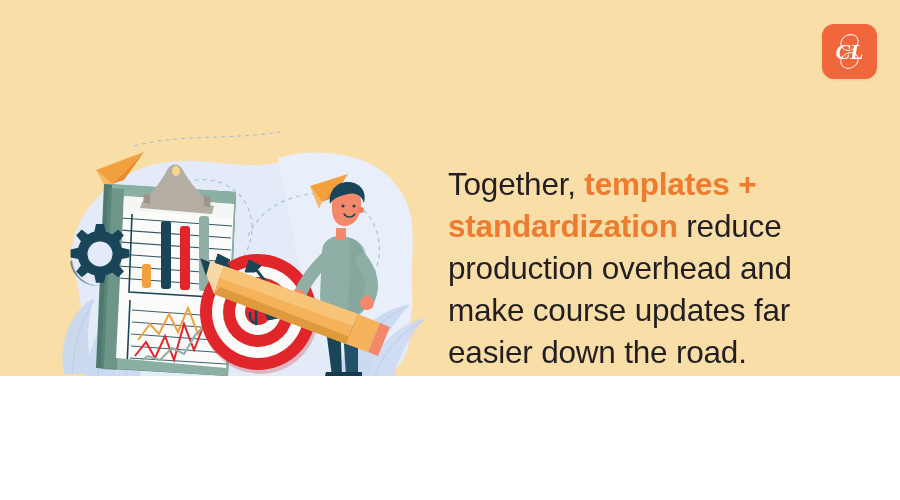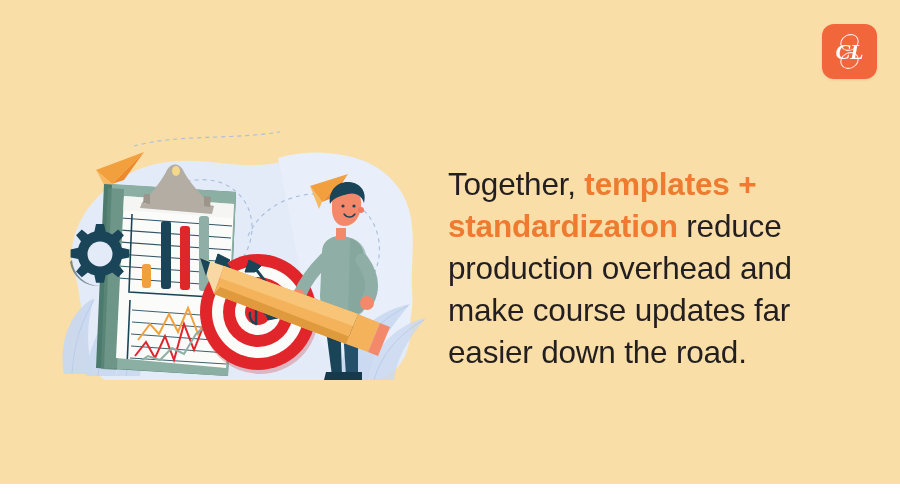--- a/index.html
+++ b/index.html
@@ -3,21 +3,21 @@
 <meta charset="utf-8">
 <style>
   html, body {
     margin: 0;
     padding: 0;
     background: #ffffff;
   }
   #slide {
     position: relative;
     width: 900px;
-    height: 484px;
+    height: 376px;
     overflow: hidden;
     background: #f9dea8;
     font-family: "Liberation Sans", sans-serif;
   }
 
   
   #logo-badge {
     position: absolute;
     top: 24px;
     left: 822px;

